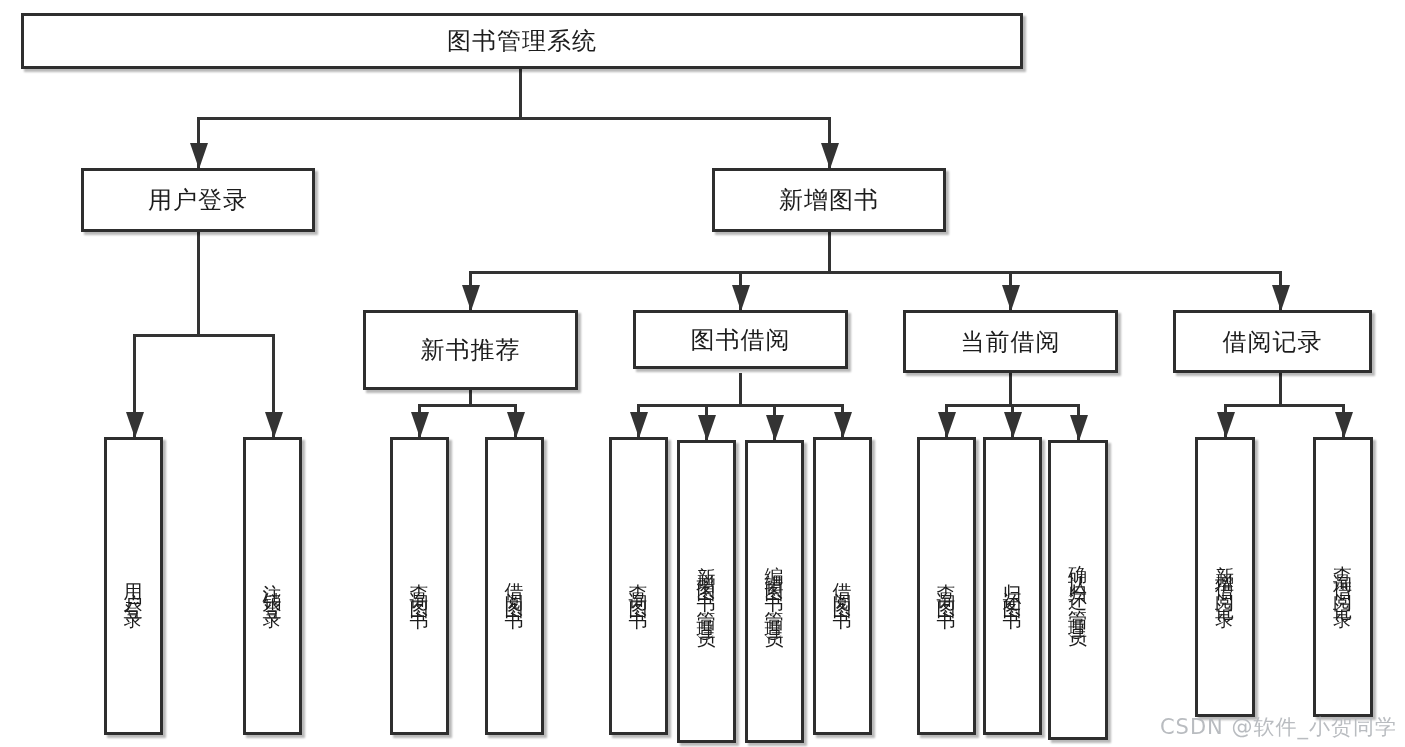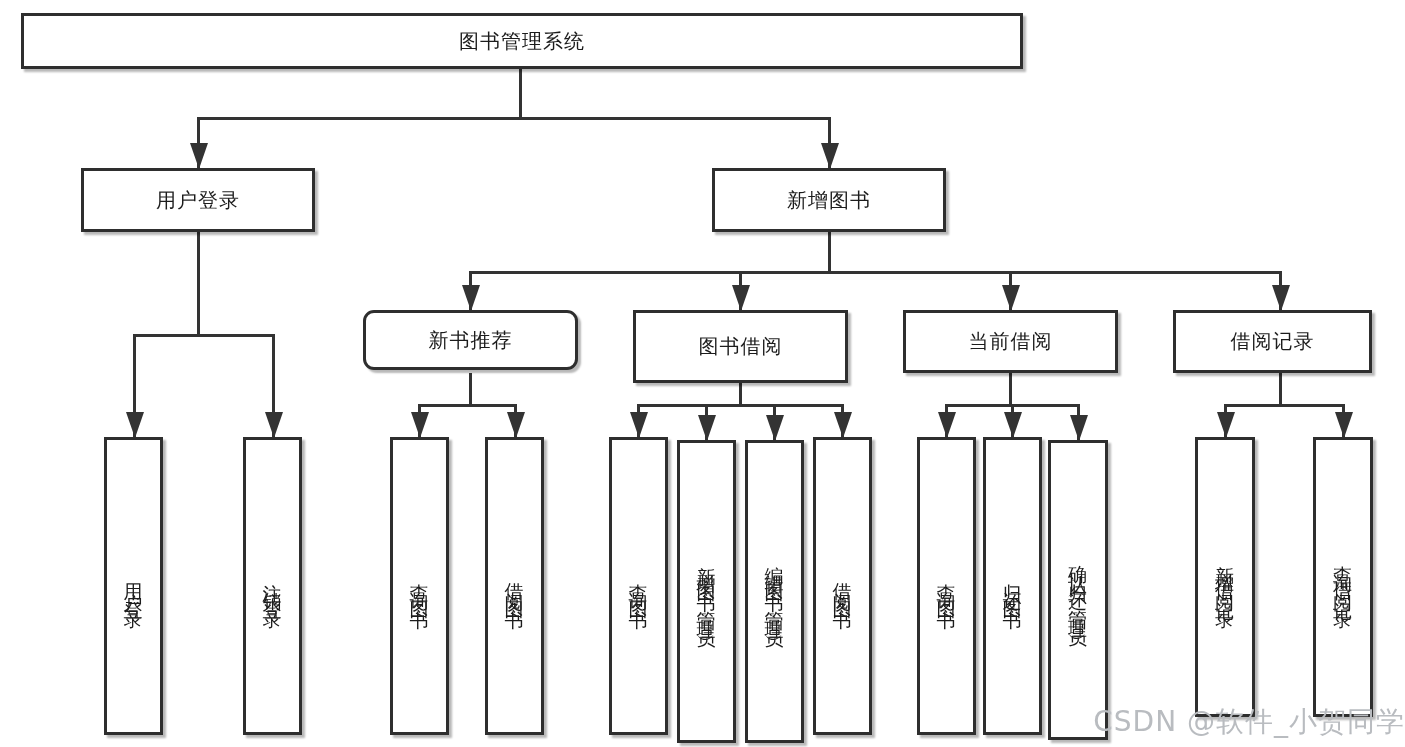--- a/index.html
+++ b/index.html
@@ -9,21 +9,21 @@
   
   .node{
     position:absolute;
     background:#ffffff;
     border:3px solid #2e2e2e;
     box-shadow:3px 3px 2px rgba(0,0,0,0.28);
     display:flex;align-items:center;justify-content:center;
     color:#1c1c1c;
     box-sizing:border-box;
   }
-  .node.h{font-size:20px;letter-spacing:1px;}
+  .node.h{font-size:24px;letter-spacing:1px;}
   .node.v{font-size:19px;}
   .node.v .vtxt{
     writing-mode:vertical-rl;
     text-orientation:mixed;
     letter-spacing:9px;
     line-height:1;
     white-space:nowrap;
   }
 
   
@@ -34,22 +34,22 @@
     content:"";position:absolute;left:50%;bottom:-1px;
     transform:translateX(-50%);
     width:0;height:0;
     border-left:9px solid transparent;
     border-right:9px solid transparent;
     border-top:26px solid #333333;
   }
 
   
   .watermark{
-    position:absolute;right:0;bottom:6px;
-    color:#b9bcc0;font-size:28px;letter-spacing:1px;
+    position:absolute;right:8px;bottom:6px;
+    color:#b9bcc0;font-size:21px;letter-spacing:1px;
     z-index:10;white-space:nowrap;
   }
 </style>
 </head>
 <body>
 
 <div id="stage">
 
   <div class="ln vln" style="left:519px;top:69px;height:49px;"></div>
   <div class="ln hln" style="left:197px;top:117px;width:634px;"></div>
@@ -95,24 +95,24 @@
     <span>图书管理系统</span>
   </div>
 
   <div class="node h" style="left:81px;top:168px;width:234px;height:64px;">
     <span>用户登录</span>
   </div>
   <div class="node h" style="left:712px;top:168px;width:234px;height:64px;">
     <span>新增图书</span>
   </div>
 
-  <div class="node h" style="left:363px;top:310px;width:215px;height:60px;border-radius:11px;">
+  <div class="node h" style="left:363px;top:310px;width:215px;height:80px;">
     <span>新书推荐</span>
   </div>
-  <div class="node h" style="left:633px;top:310px;width:215px;height:73px;">
+  <div class="node h" style="left:633px;top:310px;width:215px;height:59px;">
     <span>图书借阅</span>
   </div>
   <div class="node h" style="left:903px;top:310px;width:215px;height:63px;">
     <span>当前借阅</span>
   </div>
   <div class="node h" style="left:1173px;top:310px;width:199px;height:63px;">
     <span>借阅记录</span>
   </div>
 
   <div class="node v" style="left:104px;top:437px;width:59px;height:298px;">

